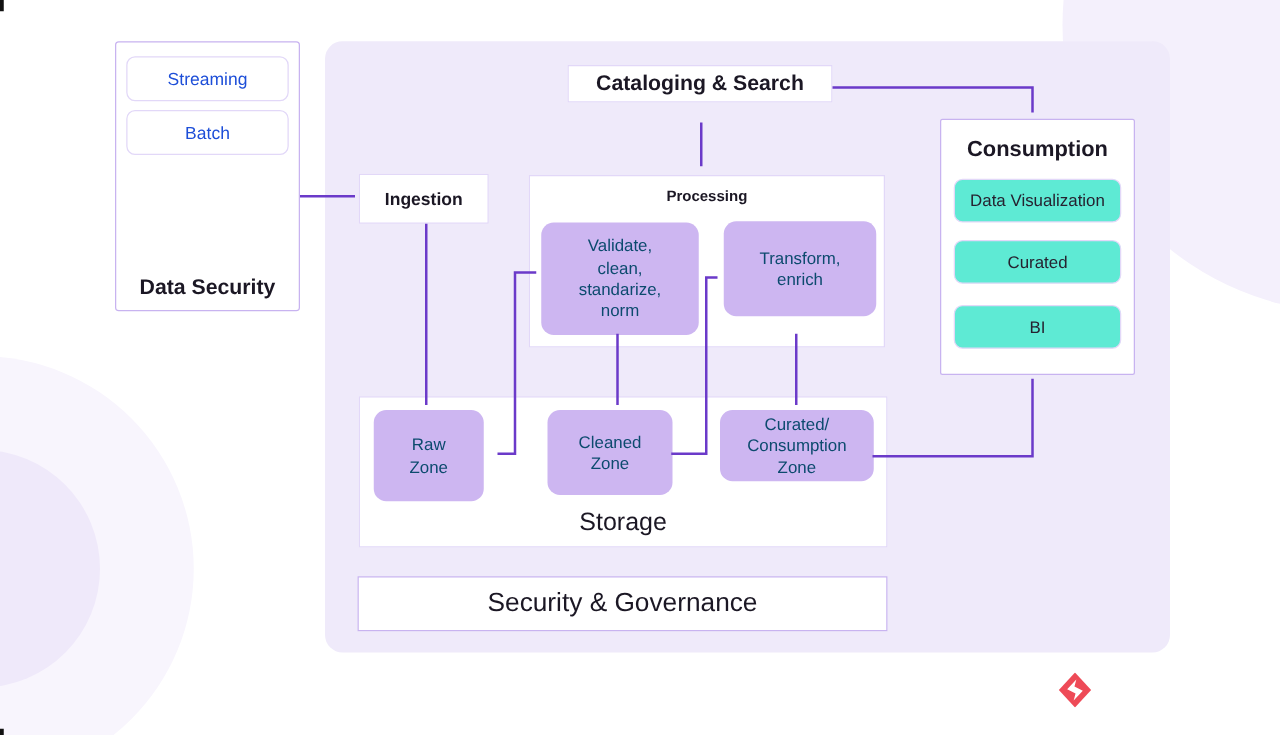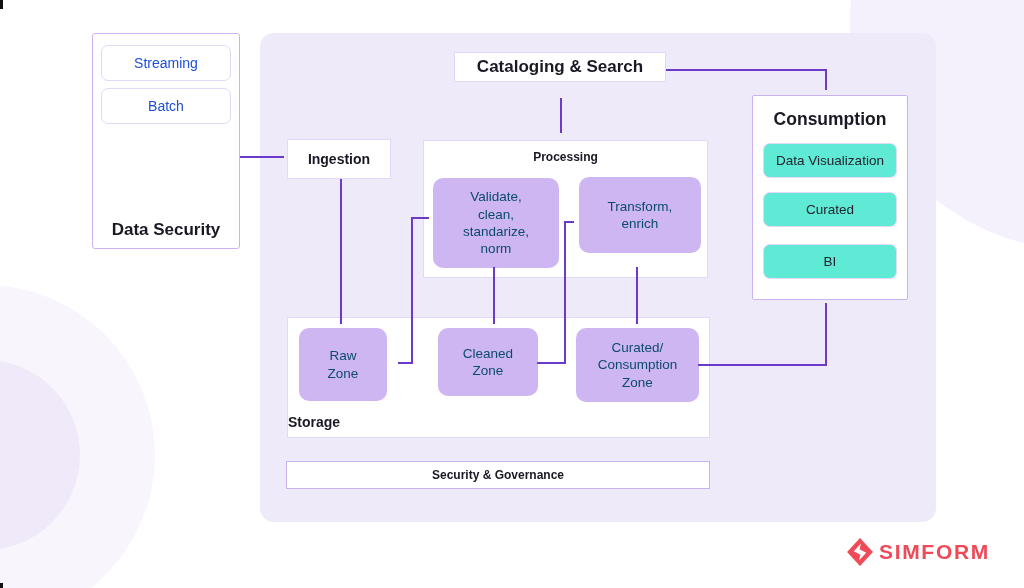--- a/index.html
+++ b/index.html
@@ -59,25 +59,25 @@
   .purple-box{position:absolute;background:var(--box-fill);border-radius:10px;
     display:flex;align-items:center;justify-content:center;text-align:center;
     font-size:13.5px;line-height:1.28;color:#0c4a6e;white-space:pre-line}
   .step-validate{left:9px;top:37px;width:126px;height:90px}
   .step-transform{left:155px;top:36px;width:122px;height:76px}
 
   
   .storage{left:287px;top:317px;width:423px;height:121px}
   .zone-raw{left:11px;top:10px;width:88px;height:73px}
   .zone-cleaned{left:150px;top:10px;width:100px;height:68px}
-  .zone-curated{left:288px;top:10px;width:123px;height:74px}
-  .storage-title{position:absolute;left:0;right:0;bottom:7px;font-size:14px;font-weight:bold}
+  .zone-curated{left:288px;top:10px;width:123px;height:57px}
+  .storage-title{position:absolute;left:0;right:0;bottom:7px;text-align:center;font-size:20px;font-weight:normal}
 
   
-  .security{left:286px;top:461px;width:424px;height:28px;display:flex;align-items:center;justify-content:center;font-size:12px;font-weight:bold;border-color:var(--border-strong)}
+  .security{left:286px;top:461px;width:424px;height:44px;display:flex;align-items:center;justify-content:center;font-size:21px;font-weight:normal;border-color:var(--border-strong)}
 
   
   .consumption{left:752px;top:95px;width:156px;height:205px;border:1.5px solid var(--border-strong);border-radius:2px}
   .cons-title{position:absolute;top:13px;left:0;right:0;text-align:center;font-size:17.5px;font-weight:bold}
   .cons-item{position:absolute;left:10px;right:10px;height:35px;background:#5eead4;
     border:1px solid var(--border-light);border-radius:7px;
     display:flex;align-items:center;justify-content:center;font-size:13.5px;color:#262230}
 
   
   .arrows{position:absolute;inset:0;z-index:5;pointer-events:none}
@@ -154,14 +154,13 @@
   <path d="M698 365 H826 V303" marker-end="url(#ah)"></path>
   <path d="M666 70 H826 V90" marker-end="url(#ah)"></path>
   <path d="M561 98 V133" marker-start="url(#ah)" marker-end="url(#ah)"></path>
 </svg>
 
 <div class="abs brand">
   <svg width="26" height="28" viewBox="0 0 24 26">
     <path d="M12 0 L24 13 L12 26 L0 13 Z" fill="var(--brand-red)"></path>
     <path d="M6.2 12.4 L13.0 5.2 L11.6 10.4 L17.8 13.6 L11.0 20.8 L12.4 15.6 Z" fill="#ffffff"></path>
   </svg>
-  <span class="brand-text">SIMFORM</span>
 </div>
 
 </body></html>

